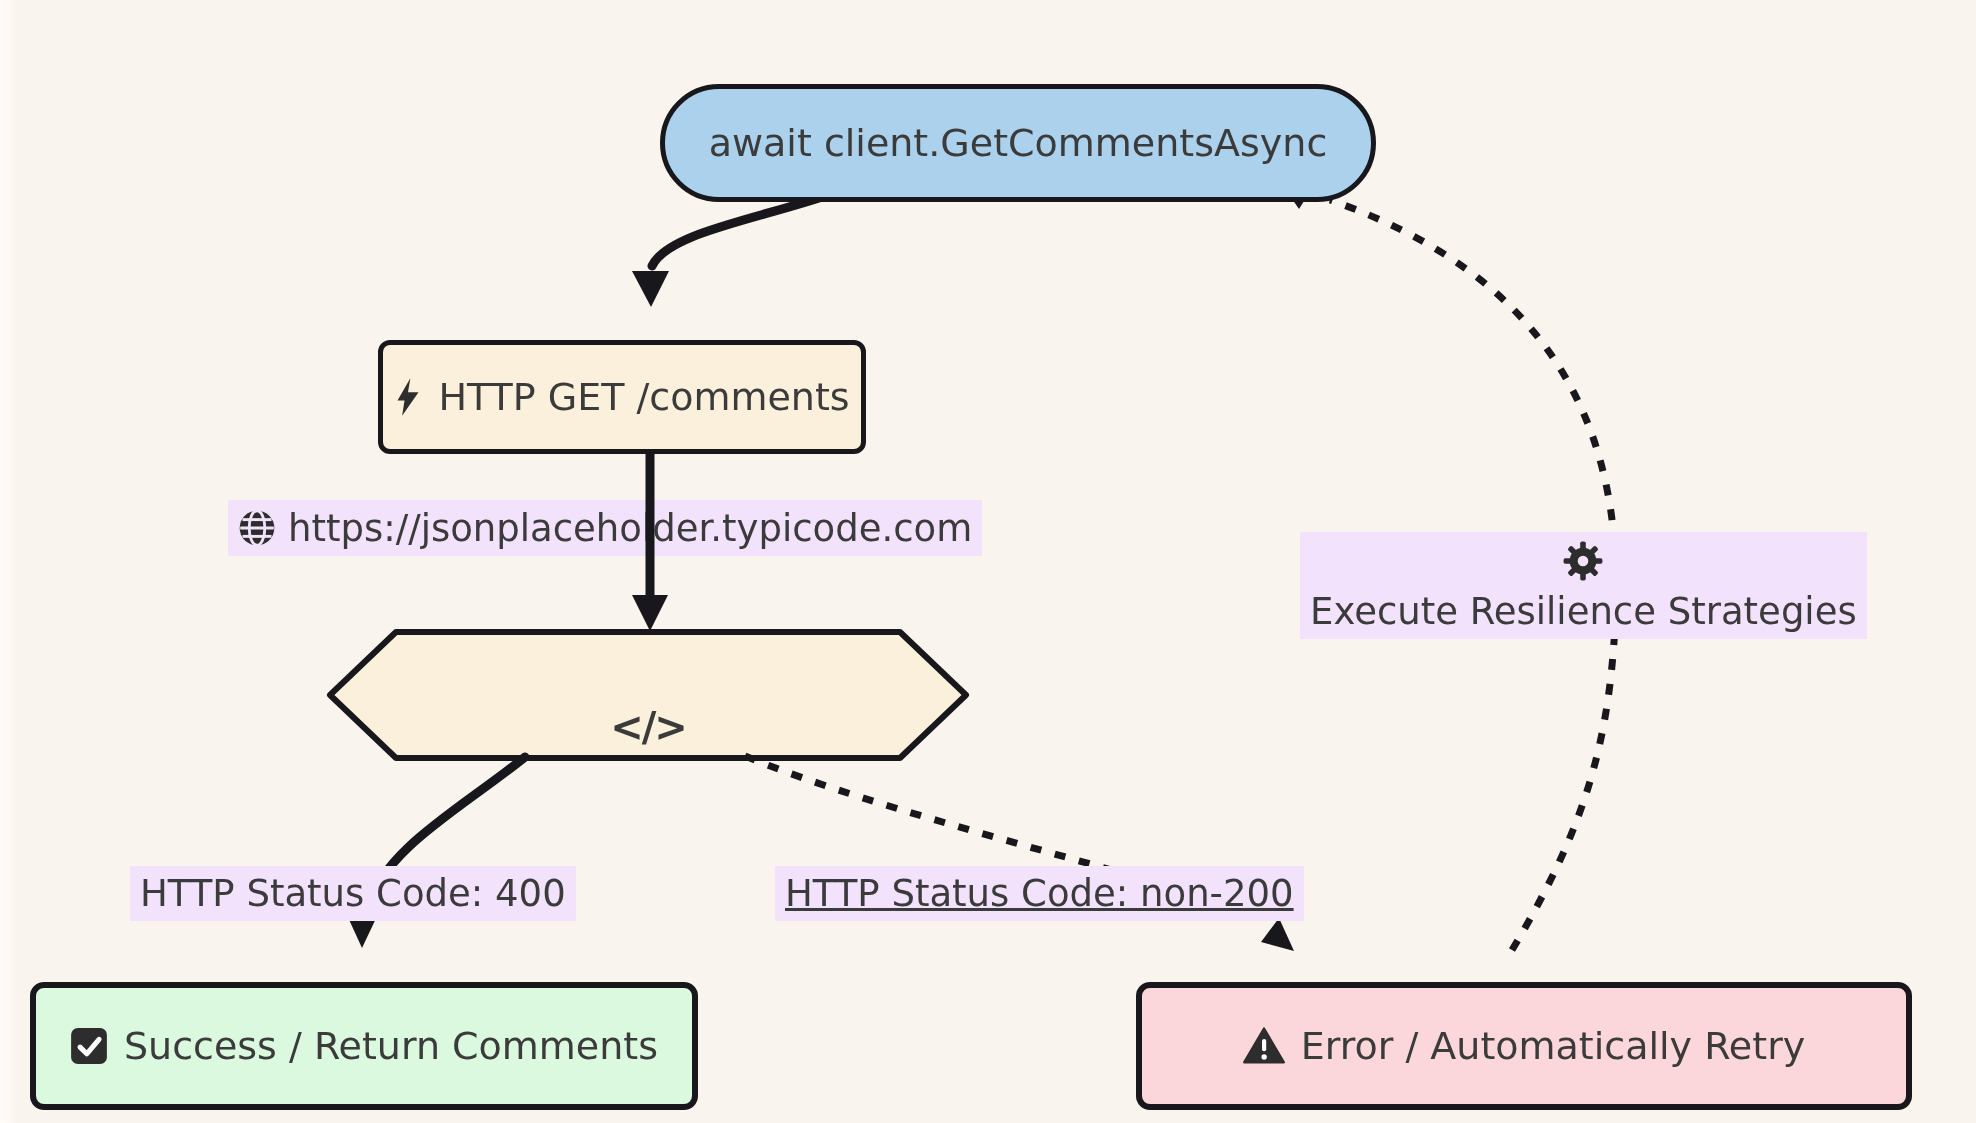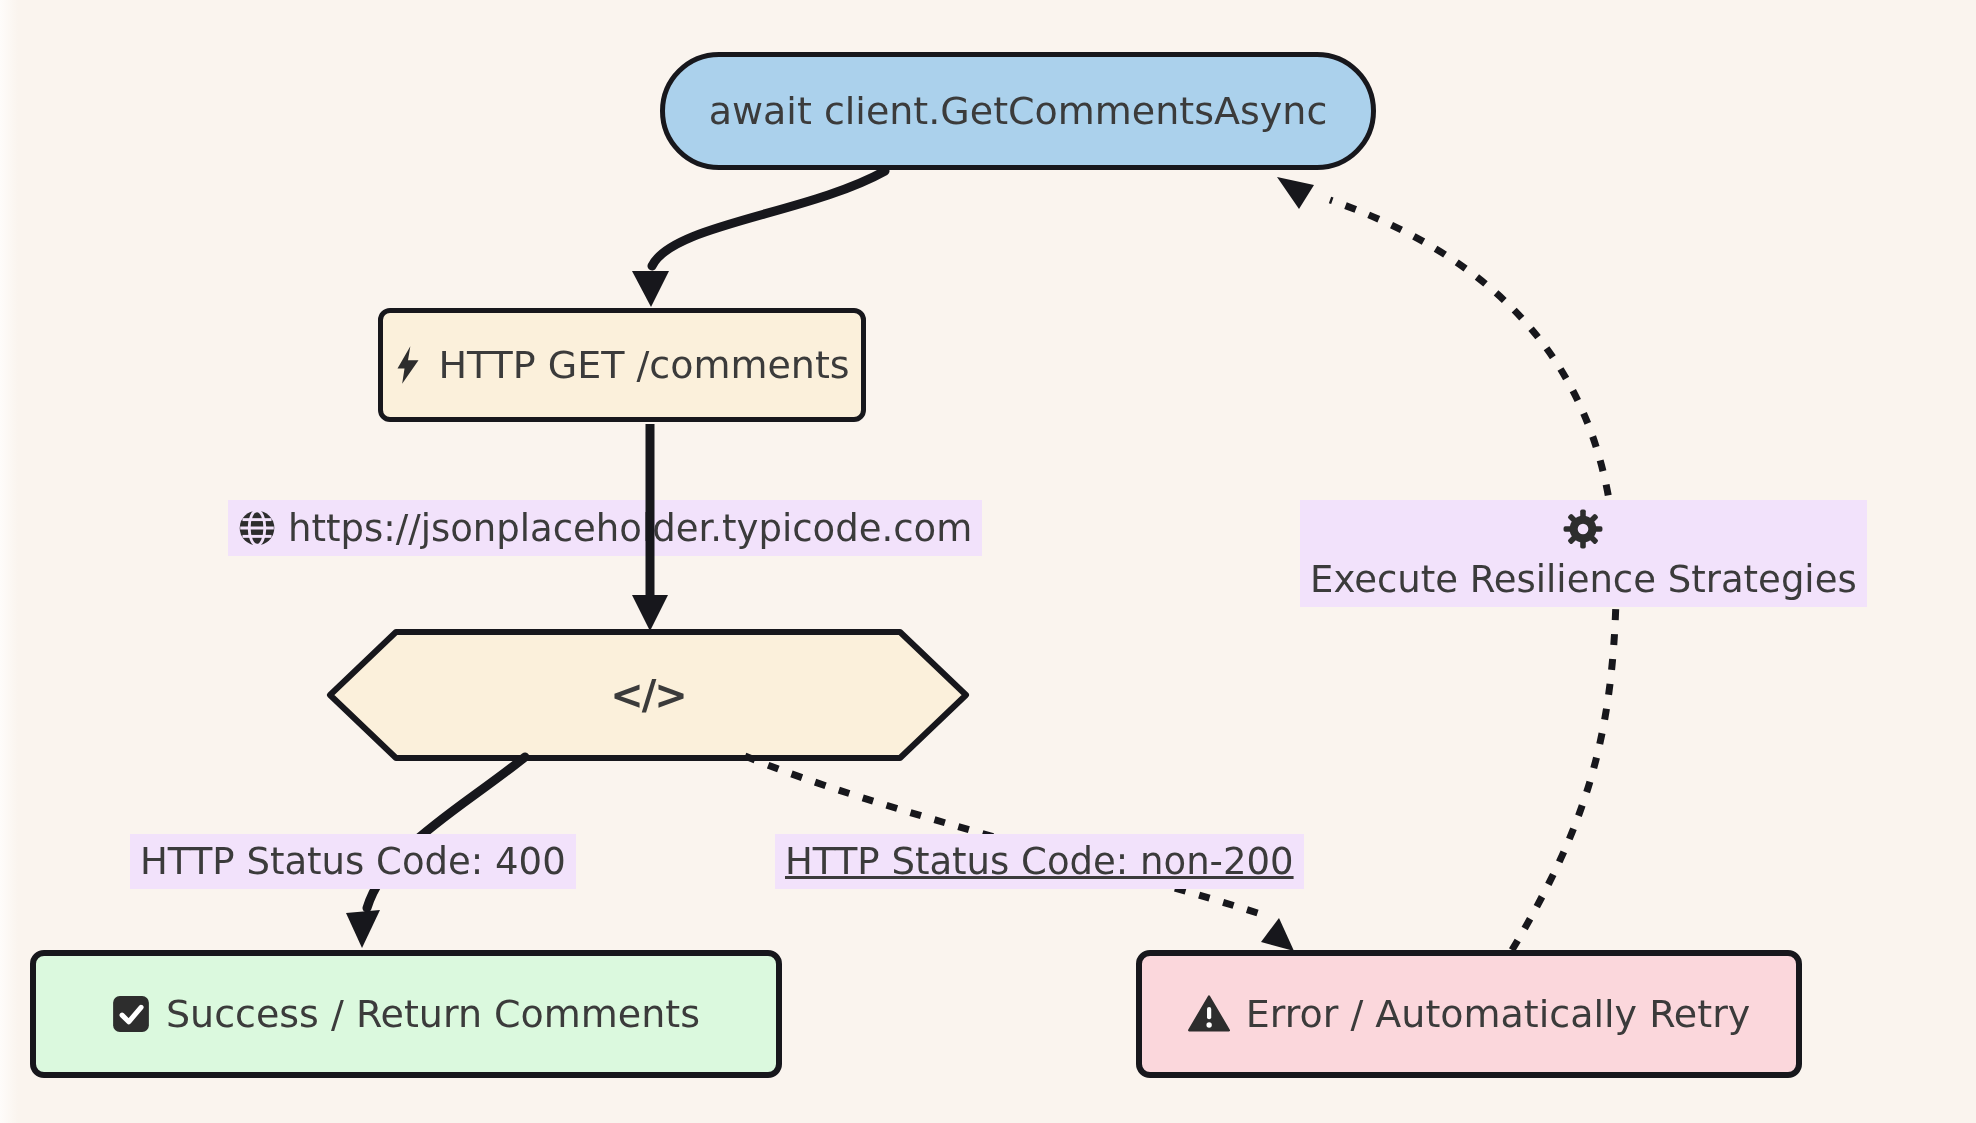--- a/index.html
+++ b/index.html
@@ -21,46 +21,46 @@
   }
   .node-stadium{
     left:660px;top:52px;width:716px;height:118px;
     background:#ABD1EC;border-radius:60px;
   }
   .node-rect-get{
     left:378px;top:308px;width:488px;height:114px;
     background:#FBF0DB;border-radius:12px;text-align:right;
   }
   .node-rect-success{
-    left:30px;top:950px;width:752px;height:128px;
+    left:30px;top:950px;width:668px;height:128px;
     background:#DBF9DE;border-radius:14px;border-width:6px;
   }
   .node-rect-error{
-    left:1136px;top:950px;width:666px;height:128px;
+    left:1136px;top:950px;width:776px;height:128px;
     background:#FBD7DC;border-radius:14px;border-width:6px;
   }
   .hex-label{
     position:absolute;left:348px;top:632px;width:600px;height:126px;
     display:flex;align-items:center;justify-content:center;gap:14px;
     font-size:38px;color:#3b3b3b;
   }
   .edge-label{
     position:absolute;display:flex;align-items:center;gap:12px;
     background:#F2E2FB;color:#3b3b3b;font-size:37px;line-height:1;
     padding:9px 10px;white-space:nowrap;
   }
   .lbl-url{left:228px;top:500px;}
   .lbl-resilience{left:1300px;top:500px;flex-direction:column;}
   .lbl-200{left:130px;top:834px;}
   .lbl-non200{left:775px;top:834px;text-decoration:underline;}
   .code-glyph{font-weight:700;font-size:40px;letter-spacing:-2px;}
   .icon{flex:0 0 auto;display:block;}
   .z-under{z-index:1;}   
   .z-edges{z-index:2;}   
-  .z-over{z-index:3;}    
+  .z-over{z-index:3;margin-top:32px;}    
 </style>
 </head>
 <body>
 
 <div class="stage">
 
   <div class="edge-left-sheen"></div>
 
   <div class="edge-label lbl-url z-under">
     <svg class="icon" width="38" height="38" viewBox="0 0 34 34">

